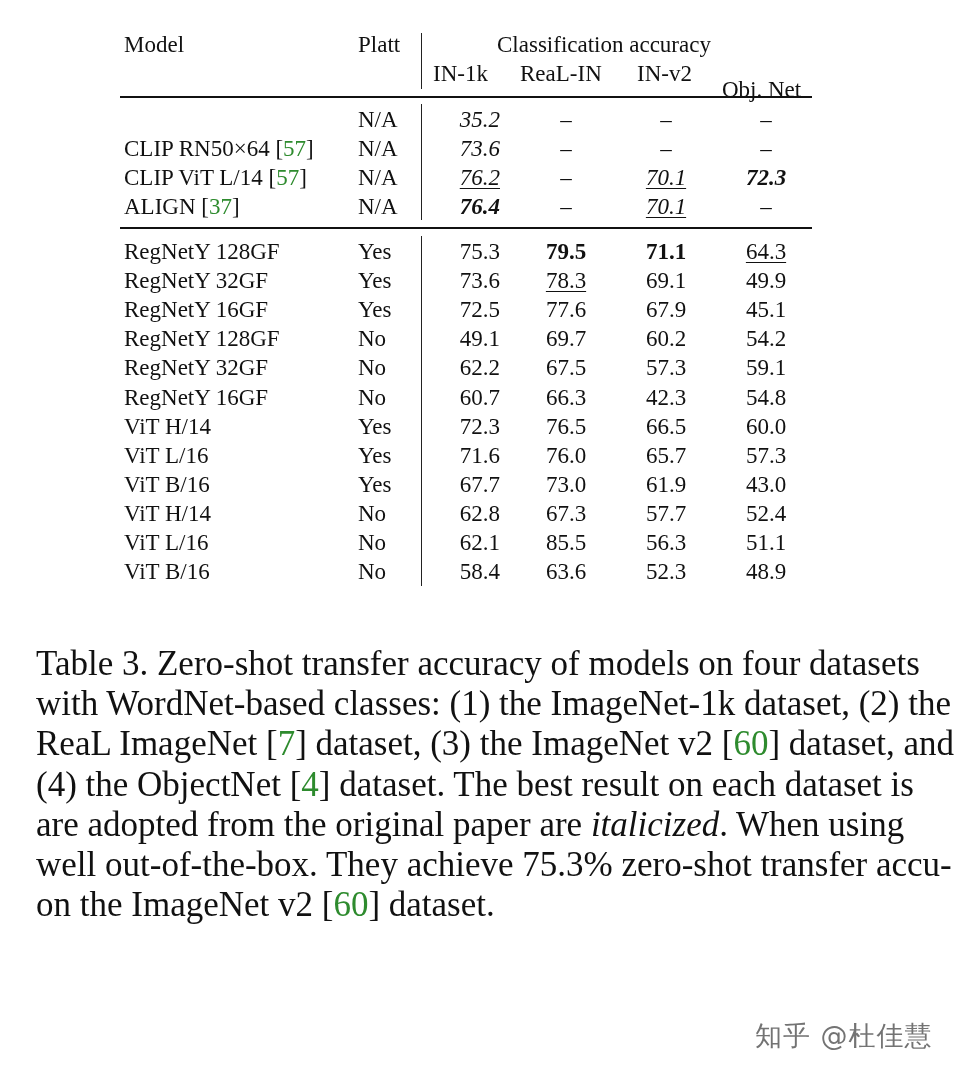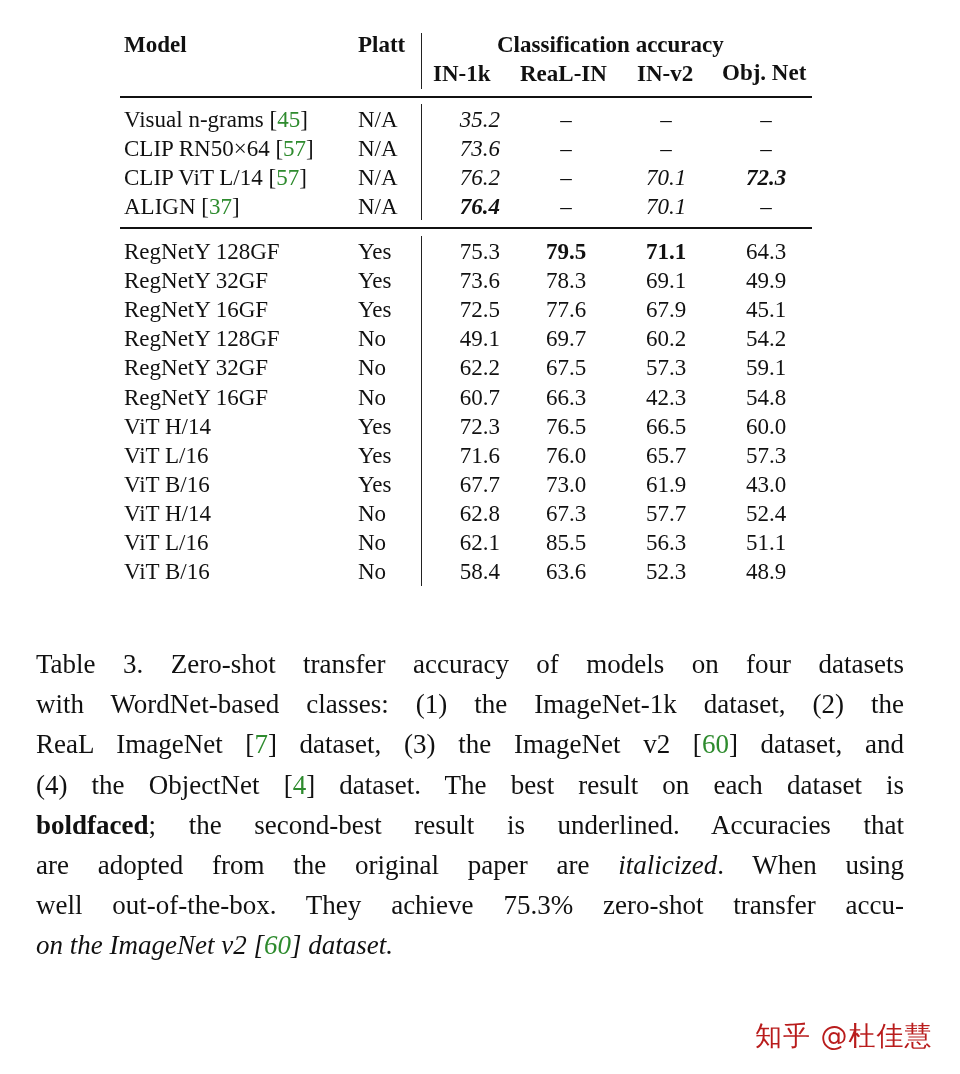--- a/index.html
+++ b/index.html
@@ -1,58 +1,57 @@
 <!DOCTYPE html>
 <html><head>
 <meta charset="utf-8">
 <style>
   html,body{margin:0;padding:0;background:#fff;}
   body{width:960px;height:1074px;position:relative;overflow:hidden;font-family:"Liberation Serif","DejaVu Serif",serif;color:#111;}
   .tbl{position:absolute;left:0;top:0;width:960px;}
-  .hdr{position:absolute;font-weight:bold;font-size:23px;line-height:28px;white-space:nowrap;}
+  .hdr{position:absolute;font-weight:normal;font-size:23px;line-height:28px;white-space:nowrap;}
   .vline{position:absolute;left:421px;width:1px;background:#222;}
   .hrule{position:absolute;left:120px;width:692px;height:2px;background:#111;}
   .row{position:absolute;left:0;width:960px;height:29px;font-size:23px;line-height:29px;white-space:nowrap;}
   .cell{position:absolute;top:0;}
   .model{left:124px;}
   .platt{left:358px;width:50px;}
   .c0{left:430px;width:70px;text-align:right;}
   .c1{left:528px;width:76px;text-align:center;}
   .c2{left:630px;width:72px;text-align:center;}
   .c3{left:730px;width:72px;text-align:center;}
   .ref{color:#2e8b2e;}
   .b{font-weight:bold;}
   .i{font-style:italic;}
-  .u{text-underline-offset:3px;text-decoration-thickness:1px;}
-  .caption{position:absolute;left:36px;top:644px;width:868px;font-size:27px;line-height:40.2px;text-align:justify;color:#111;}
+  .u{text-decoration:underline;text-underline-offset:3px;text-decoration-thickness:1px;}
+  .caption{position:absolute;left:36px;top:644px;width:868px;font-size:35px;line-height:40.2px;text-align:justify;color:#111;}
   .caption .line{display:block;text-align:justify;text-align-last:justify;height:40.2px;white-space:nowrap;}
-  .caption .line.last{text-align-last:left;font-style:italic;}
-  .watermark{position:absolute;left:755px;top:1018px;font-family:"DejaVu Sans",sans-serif;font-size:27px;color:#b91c1c;letter-spacing:1px;}
+  .caption .line.last{text-align-last:left;}
+  .watermark{position:absolute;left:755px;top:1018px;font-family:"DejaVu Sans",sans-serif;font-size:27px;color:#737373;letter-spacing:1px;}
 </style>
 </head>
 <body>
 
 <div class="tbl">
   <div class="hdr" style="left:124px;top:31px;">Model</div>
   <div class="hdr" style="left:358px;top:31px;">Platt</div>
   <div class="hdr" style="left:497px;top:31px;">Classification accuracy</div>
   <div class="hdr" style="left:433px;top:60px;">IN-1k</div>
   <div class="hdr" style="left:520px;top:60px;text-align:center;">ReaL-IN</div>
   <div class="hdr" style="left:637px;top:60px;">IN-v2</div>
-  <div class="hdr" style="left:722px;top:59px;">Obj. Net</div>
+  <div class="hdr" style="left:722px;top:76px;">Obj. Net</div>
 
   <div class="vline" style="top:33px;height:56px;"></div>
   <div class="hrule" style="top:96px;"></div>
   <div class="vline" style="top:104px;height:116px;"></div>
   <div class="hrule" style="top:227px;"></div>
   <div class="vline" style="top:236px;height:350px;"></div>
 
   <div id="section1">
       <div class="row" style="top: 105px;">
-        <div class="cell model"><span>Visual n-grams </span>[<span class="ref">45</span>]</div>
         <div class="cell platt">N/A</div>
         <div class="cell c0"><span class="i">35.2</span></div>
         <div class="cell c1"><span>–</span></div>
         <div class="cell c2"><span>–</span></div>
         <div class="cell c3"><span>–</span></div>
       </div>
       <div class="row" style="top: 134px;">
         <div class="cell model"><span>CLIP RN50×64 </span>[<span class="ref">57</span>]</div>
         <div class="cell platt">N/A</div>
         <div class="cell c0"><span class="i">73.6</span></div>
@@ -175,19 +174,18 @@
         <div class="cell c3"><span>48.9</span></div>
       </div>
     </div>
 </div>
 
 <div class="caption" id="caption">
     <span class="line"><span>Table 3.  Zero-shot transfer accuracy of models on four datasets</span></span>
     <span class="line"><span>with WordNet-based classes: (1) the ImageNet-1k dataset, (2) the</span></span>
     <span class="line"><span>ReaL ImageNet [</span><span class="ref">7</span><span>] dataset, (3) the ImageNet v2 [</span><span class="ref">60</span><span>] dataset, and</span></span>
     <span class="line"><span>(4) the ObjectNet [</span><span class="ref">4</span><span>] dataset.  The best result on each dataset is</span></span>
-    <span class="line"><span class="b">boldfaced</span><span>; the second-best result is </span><span class="u">underlined</span><span>.  Accuracies that</span></span>
     <span class="line"><span>are adopted from the original paper are </span><span class="i">italicized</span><span>.  When using</span></span>
     <span class="line"><span>well out-of-the-box. They achieve 75.3% zero-shot transfer accu-</span></span>
     <span class="line last"><span>on the ImageNet v2 [</span><span class="ref">60</span><span>] dataset.</span></span>
   </div>
 
 <div class="watermark">知乎 @杜佳慧</div>
 
 </body></html>

